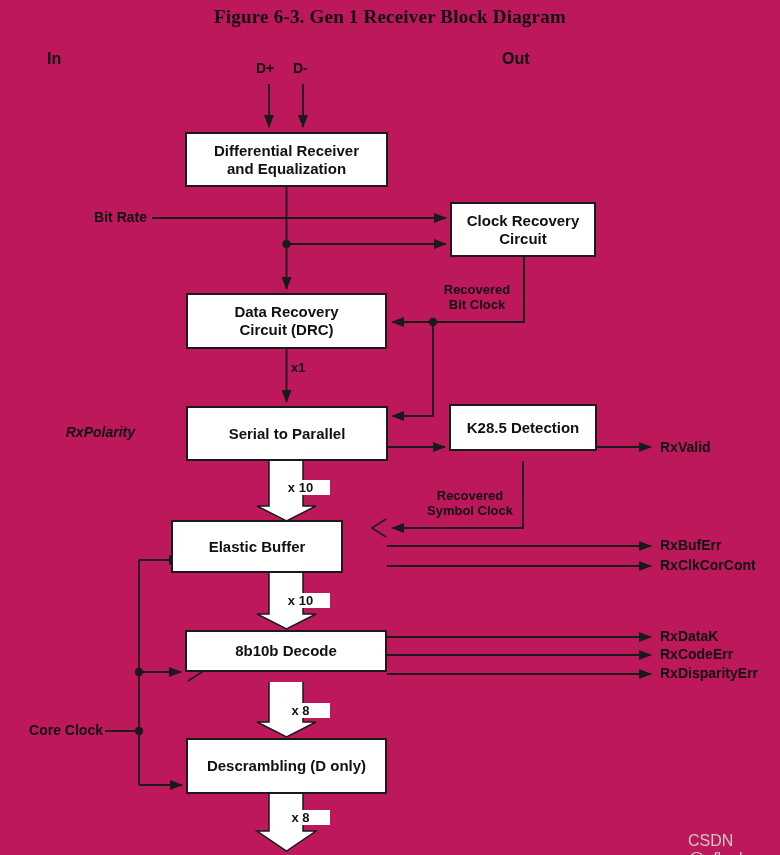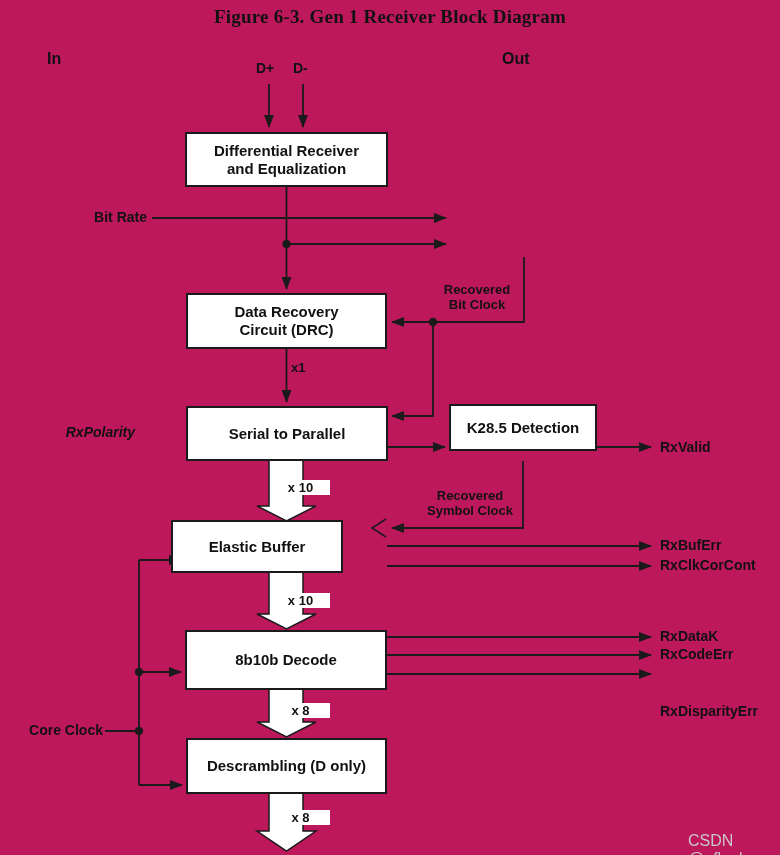--- a/index.html
+++ b/index.html
@@ -115,34 +115,38 @@
   <div class="lbl" style="left:256px;top:61px;">D+</div>
   <div class="lbl" style="left:293px;top:61px;">D-</div>
   <div class="lbl right" style="left:60px;top:210px;width:87px;">Bit Rate</div>
   <div class="lbl right" style="left:55px;top:425px;width:80px;font-style:italic;">RxPolarity</div>
   <div class="lbl right" style="left:24px;top:723px;width:79px;">Core Clock</div>
 
   <div class="box" style="left:185px;top:132px;width:203px;height:55px;">
     <span>Differential Receiver
 and Equalization</span>
   </div>
+  <div class="box" style="left:450px;top:202px;width:146px;height:55px;">
+    <span>Clock Recovery
+Circuit</span>
+  </div>
   <div class="box" style="left:186px;top:293px;width:201px;height:56px;">
     <span>Data Recovery
 Circuit (DRC)</span>
   </div>
   <div class="box" style="left:186px;top:406px;width:202px;height:55px;">
     <span>Serial to Parallel</span>
   </div>
   <div class="box" style="left:449px;top:404px;width:148px;height:47px;">
     <span>K28.5 Detection</span>
   </div>
   <div class="box" style="left:171px;top:520px;width:172px;height:53px;">
     <span>Elastic Buffer</span>
   </div>
-  <div class="box" style="left:185px;top:630px;width:202px;height:60px;">
+  <div class="box" style="left:185px;top:630px;width:202px;height:42px;">
     <span>8b10b Decode</span>
   </div>
   <div class="box" style="left:186px;top:738px;width:201px;height:56px;">
     <span>Descrambling (D only)</span>
   </div>
 
   <div class="lbl center small" style="left:427px;top:282px;width:100px;">Recovered
 Bit Clock</div>
   <div class="lbl center small" style="left:420px;top:488px;width:100px;">Recovered
 Symbol Clock</div>
@@ -150,17 +154,17 @@
   <div class="lbl small center onstem" style="left:271px;top:480px;width:31px;">x 10</div>
   <div class="lbl small center onstem" style="left:271px;top:593px;width:31px;">x 10</div>
   <div class="lbl small center onstem" style="left:271px;top:703px;width:31px;">x 8</div>
   <div class="lbl small center onstem" style="left:271px;top:810px;width:31px;">x 8</div>
 
   <div class="lbl" style="left:660px;top:440px;">RxValid</div>
   <div class="lbl" style="left:660px;top:538px;">RxBufErr</div>
   <div class="lbl" style="left:660px;top:558px;">RxClkCorCont</div>
   <div class="lbl" style="left:660px;top:629px;">RxDataK</div>
   <div class="lbl" style="left:660px;top:647px;">RxCodeErr</div>
-  <div class="lbl" style="left:660px;top:704px;text-align:right;">RxDisparityErr</div>
+  <div class="lbl" style="left:660px;top:666px;text-align:right;">RxDisparityErr</div>
 
   <div class="watermark" style="left:688px;top:832px;color:#c9c9c9;">CSDN @qflook</div>
 
 </div>
 
 </body></html>

